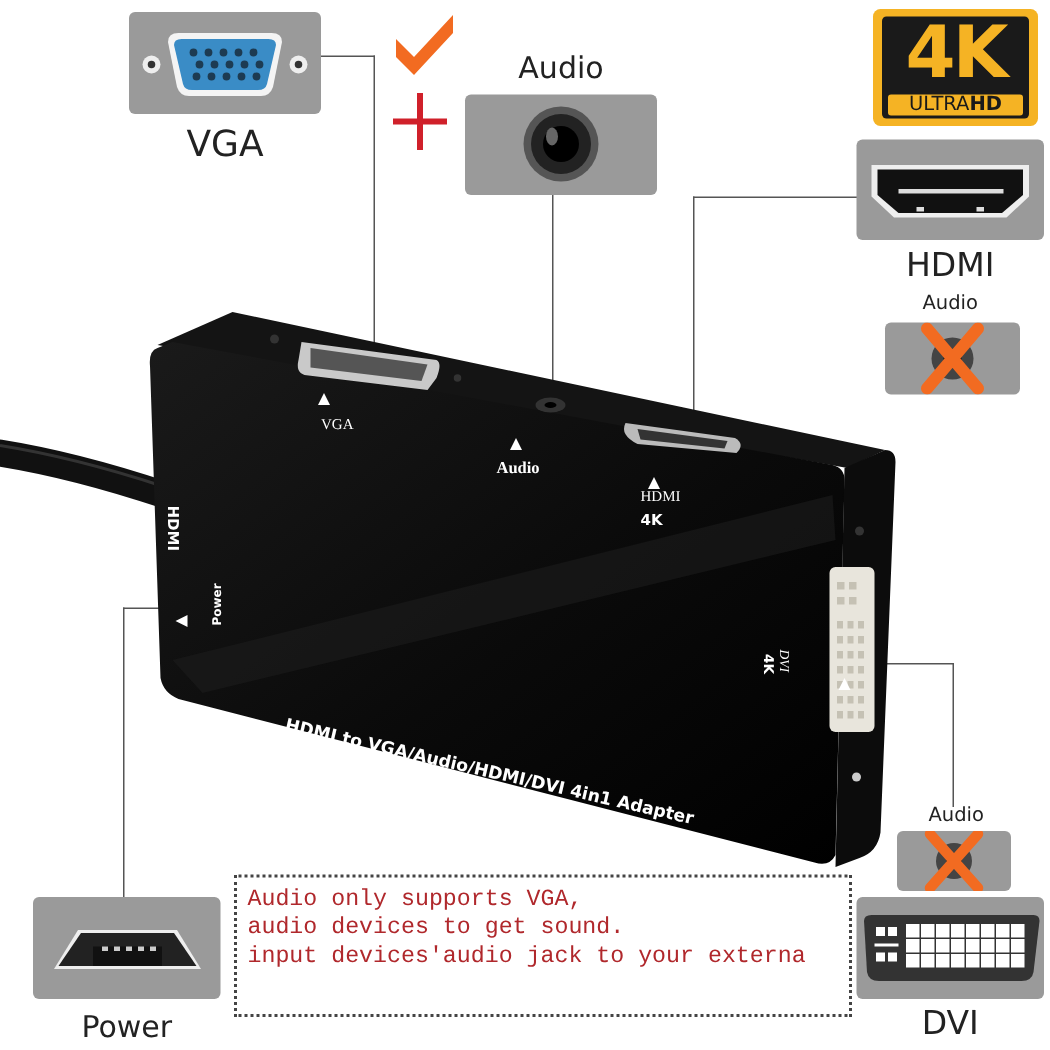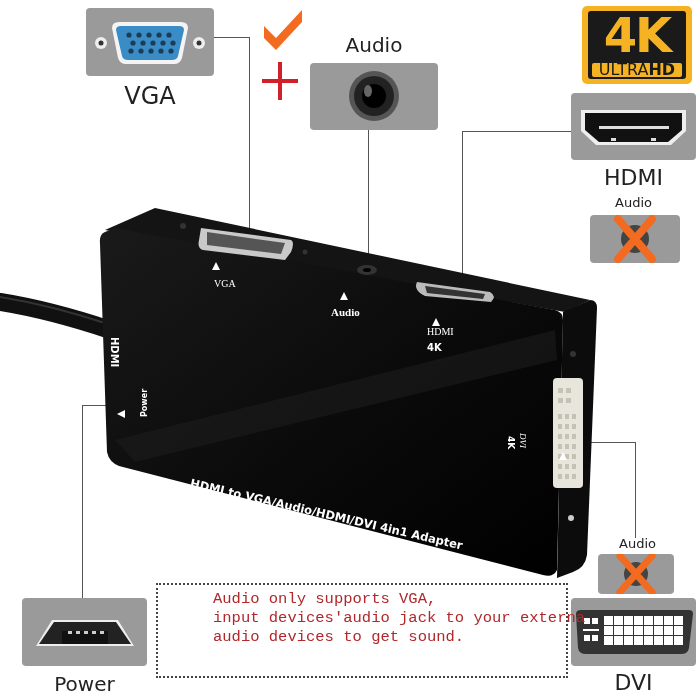--- a/index.html
+++ b/index.html
@@ -150,21 +150,21 @@
     <circle cx="64" cy="33" r="25" fill="#555"></circle>
     <circle cx="64" cy="33" r="20" fill="#222"></circle>
     <circle cx="64" cy="33" r="12" fill="#000"></circle>
     <ellipse cx="58" cy="28" rx="4" ry="6" fill="#666"></ellipse>
   </svg>
 </div>
 
 <div class="abs" style="left:582px;top:6px;width:110px;height:78px;background:#f5b324;border-radius:5px;">
   <div class="abs" style="left:6px;top:5px;width:98px;height:68px;background:#1a1a1a;border-radius:3px;"></div>
   <div class="abs" style="left:6px;top:3px;width:98px;text-align:center;font-size:48px;font-weight:bold;color:#f5b324;font-family:'DejaVu Sans',sans-serif;letter-spacing:-2px;line-height:52px;">4K</div>
-  <div class="abs" style="left:10px;top:57px;width:90px;height:14px;background:#f5b324;border-radius:2px;text-align:center;line-height:14px;font-size:16px;color:#1a1a1a;font-family:'DejaVu Sans',sans-serif;">
+  <div class="abs" style="left:10px;top:57px;width:90px;height:14px;background:#f5b324;border-radius:2px;text-align:center;line-height:14px;font-size:13px;color:#1a1a1a;font-family:'DejaVu Sans',sans-serif;">
     <span>ULTRA</span><span style="font-weight:bold;">HD</span>
   </div>
 </div>
 
 <div class="port-box" style="left:571px;top:93px;width:125px;height:67px;">
   <svg width="125" height="67" viewBox="0 0 125 67">
     <path d="M10 17 L115 17 L115 38 L100 52 L25 52 L10 38 Z" fill="#eee"></path>
     <path d="M14 20 L111 20 L111 37 L97 49 L28 49 L14 37 Z" fill="#111"></path>
     <rect x="28" y="33" width="70" height="3" fill="#ddd"></rect>
     <rect x="40" y="45" width="5" height="3" fill="#ddd"></rect>
@@ -239,18 +239,18 @@
         <rect x="54" y="33" width="4" height="3"></rect>
         <rect x="62" y="33" width="4" height="3"></rect>
         <rect x="70" y="33" width="4" height="3"></rect>
         <rect x="78" y="33" width="4" height="3"></rect>
       </g>
   </svg>
 </div>
 <div class="port-label" style="left:22px;top:672px;width:125px;font-size:20px;">Power</div>
 
 <div class="note-box">
-  <div style="padding:5px 0 0 7px;margin-left:48px;">
+  <div style="padding:5px 0 0 7px;">
     <div class="note-line">Audio only supports VGA,</div>
+    <div class="note-line">audio devices to get sound.</div>
     <div class="note-line">input devices'audio jack to your externa</div>
-    <div class="note-line">audio devices to get sound.</div>
   </div>
 </div>
 
 </body></html>

